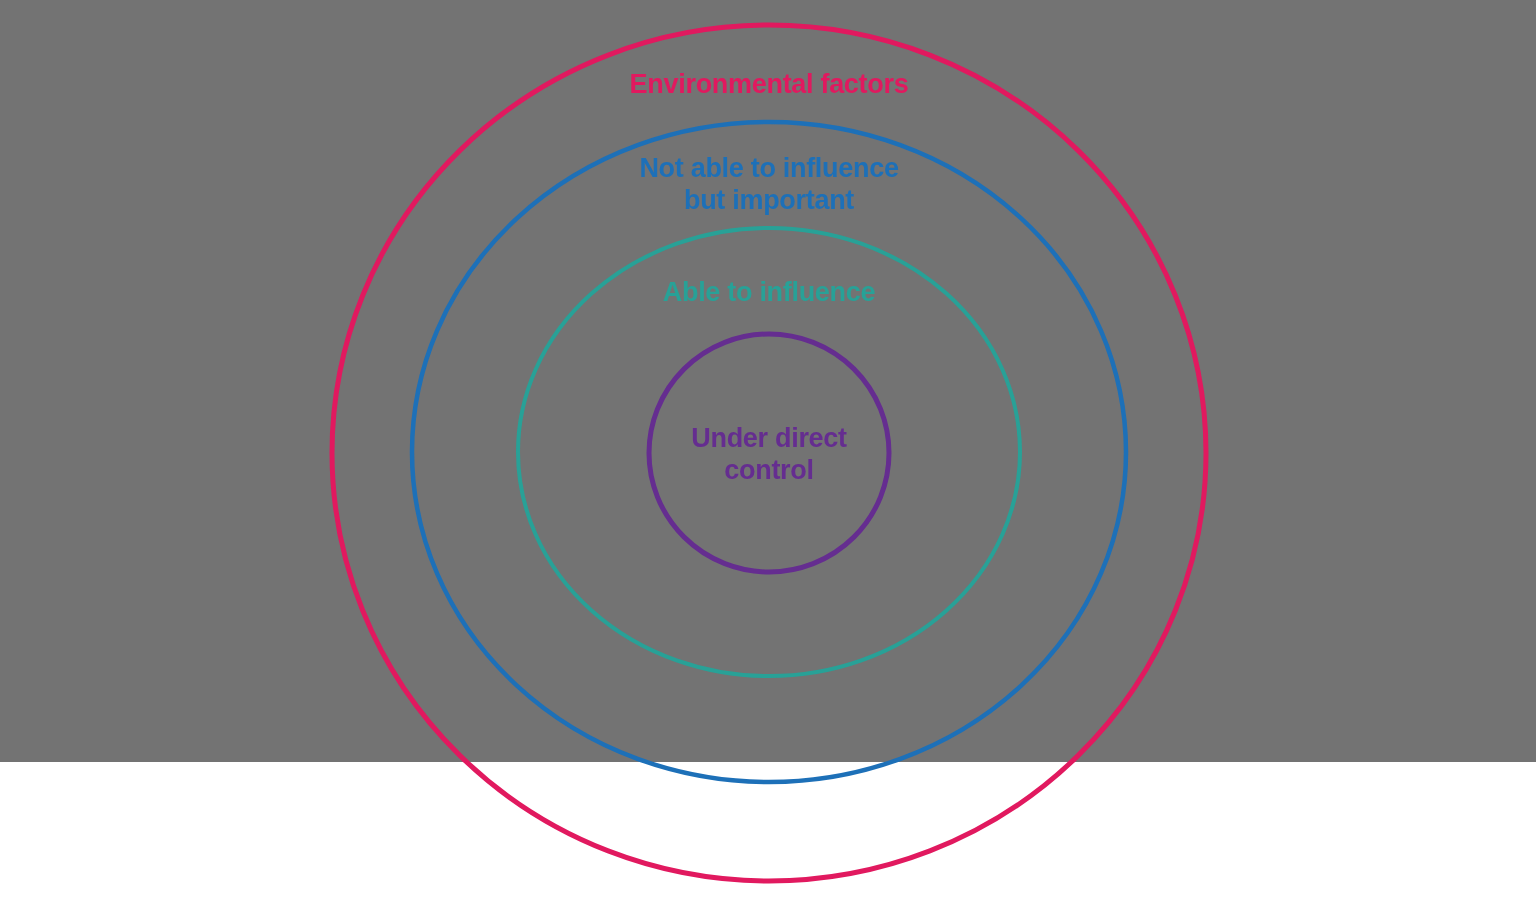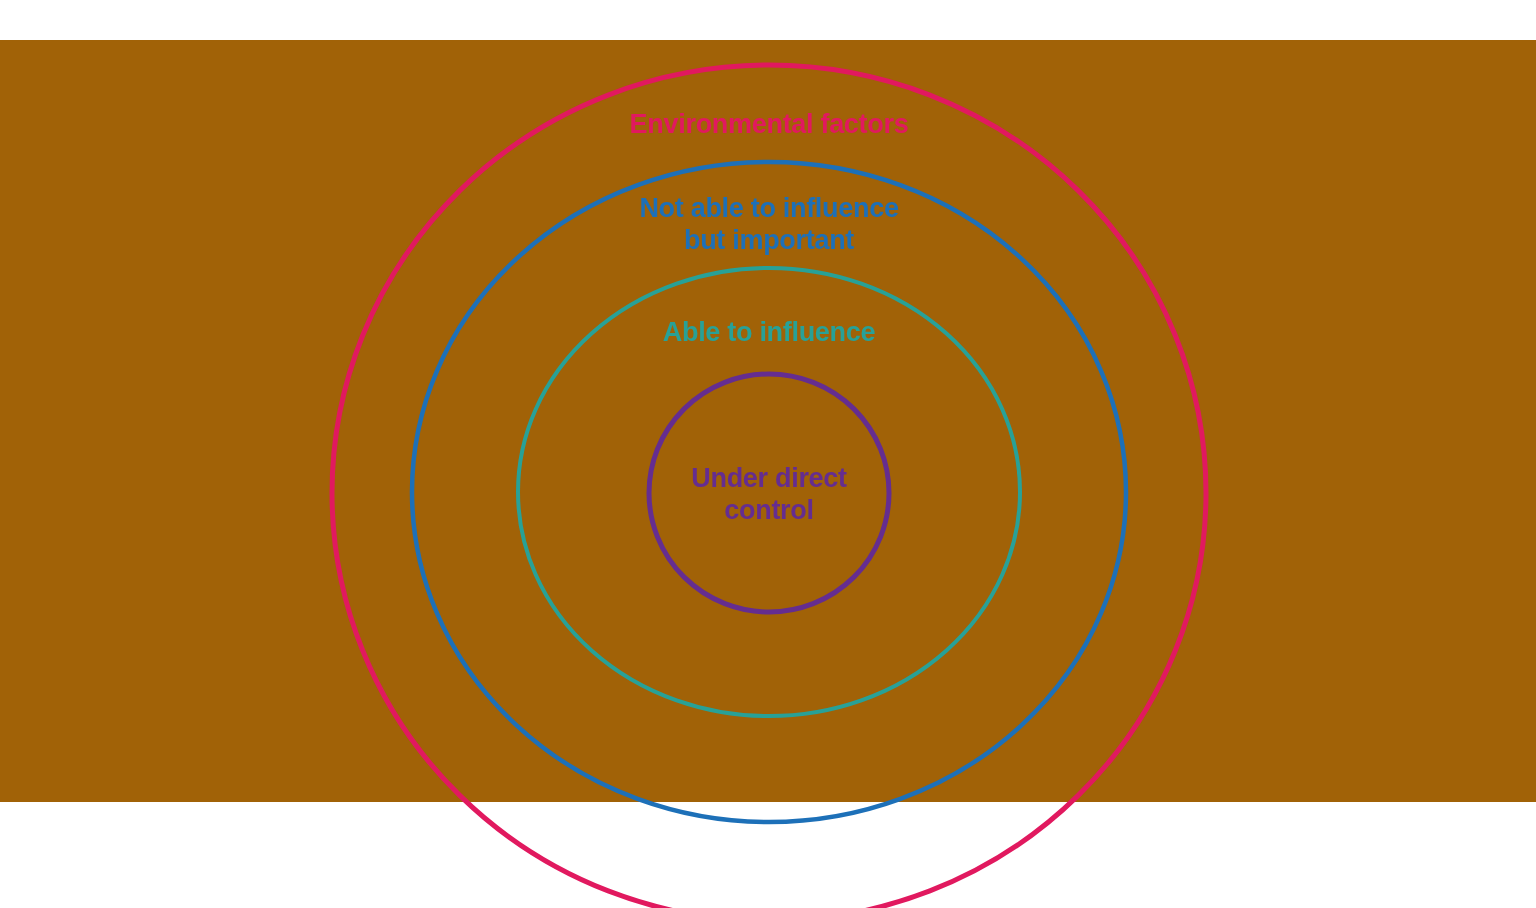--- a/index.html
+++ b/index.html
@@ -7,22 +7,21 @@
     padding: 0;
     background: #ffffff;
     width: 1536px;
     height: 908px;
     overflow: hidden;
   }
   .diagram-stage {
     position: relative;
     width: 1536px;
     height: 762px;
-    background: #a16207;
-    margin-top: 40px;
+    background: #737373;
   }
   svg.rings {
     display: block;
     width: 1536px;
     height: 908px;
   }
   svg.rings ellipse {
     fill: none;
   }
   svg.rings text {

